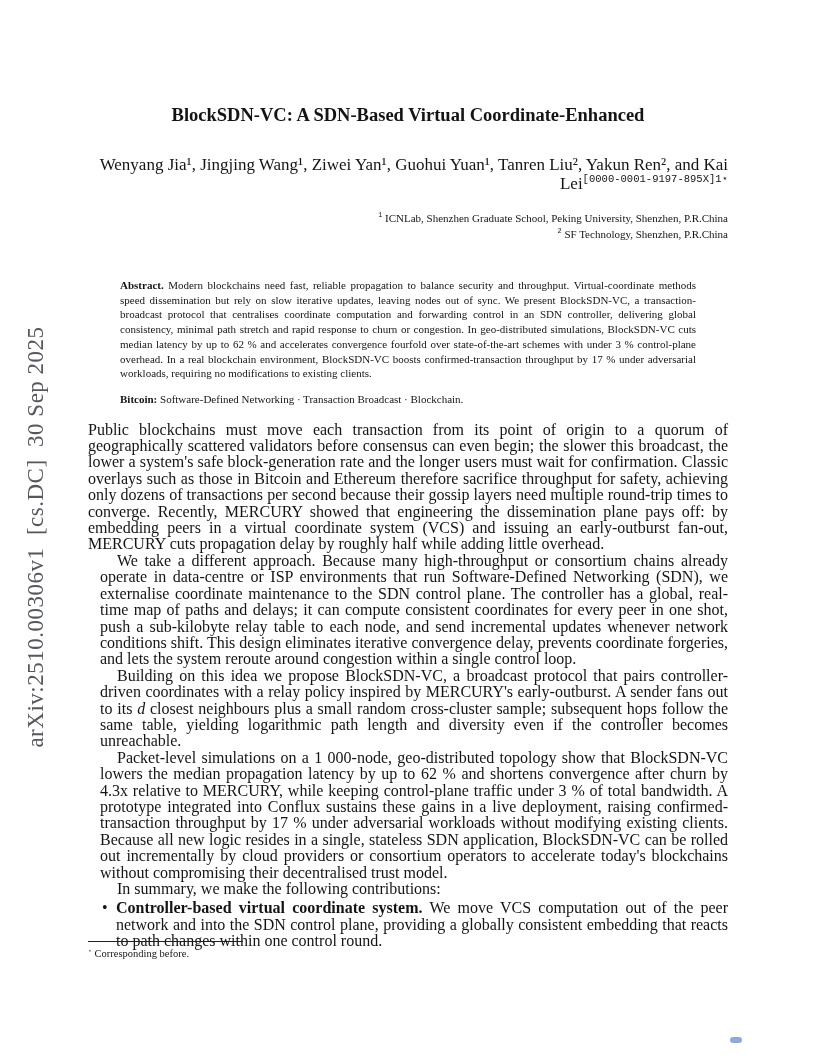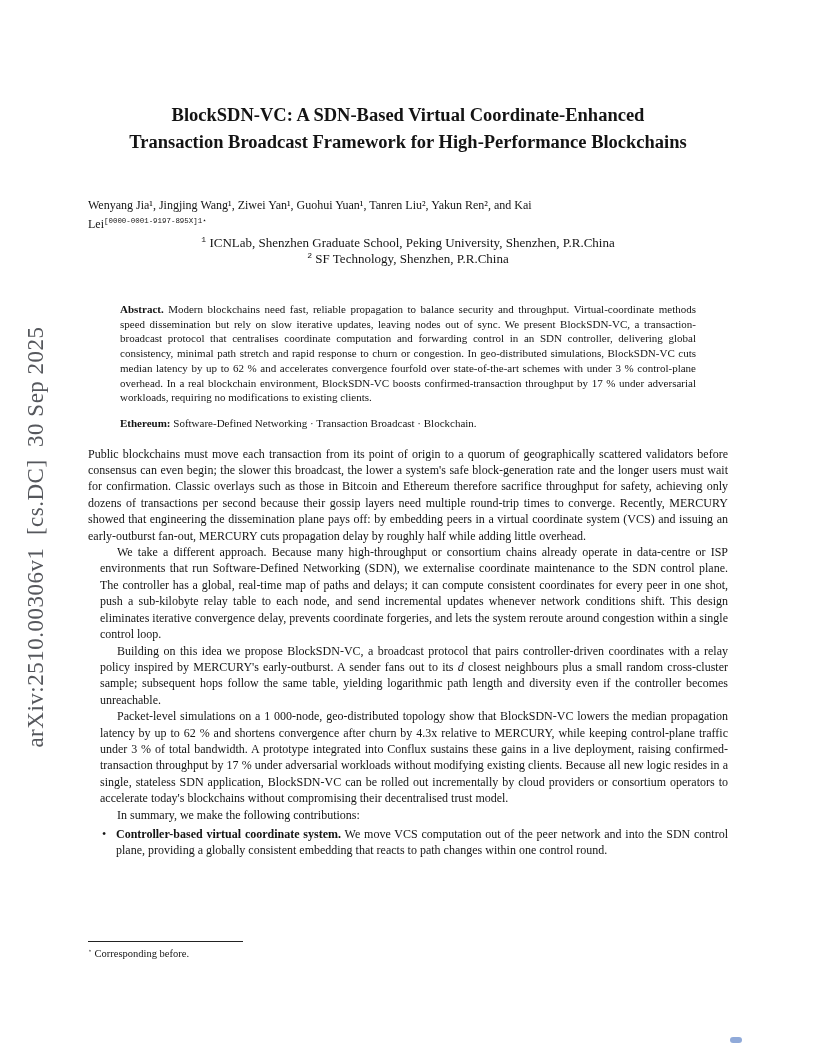--- a/index.html
+++ b/index.html
@@ -21,37 +21,37 @@
     font-size: 23px;
     color: #55575c;
     white-space: pre;
     letter-spacing: 0.5px;
   }
 
   .content { padding: 92px 88px 0 88px; }
 
   .title { text-align: center; font-weight: bold; font-size: 18.5px; line-height: 27px; margin-top: 10px; }
 
-  .authors { margin-top: 40px; text-align: left; font-size: 12px; line-height: 19px; }
+  .authors { margin-top: 26px; text-align: right; font-size: 17px; line-height: 19px; }
   sup { font-size: 0.62em; vertical-align: super; line-height: 0; font-family: Liberation Mono, monospace; }
 
-  .affiliations { margin-top: 1px; text-align: center; font-size: 13px; line-height: 15.5px; }
+  .affiliations { margin-top: 18px; text-align: right; font-size: 11px; line-height: 15.5px; }
 
   .abstract {
     width: 576px; margin: 36px auto 4px;
     font-size: 11px; line-height: 14.7px;
     text-align: justify;
   }
   .keywords { width: 576px; margin: 11px auto 0; font-size: 11px; line-height: 14.7px; }
   .bold { font-weight: bold; }
 
   .section-heading { margin-top: 30px; font-size: 15.5px; font-weight: bold; }
   .section-heading .sec-num { margin-right: 18px; }
 
-  .body-text { margin-top: 15px; font-size: 12px; line-height: 16.4px; text-align: justify; }
+  .body-text { margin-top: 15px; font-size: 16px; line-height: 16.4px; text-align: justify; }
   .body-text p.indent { text-indent: 17px; margin-left: 12px; }
   .var { font-style: italic; }
 
   .contrib-list { list-style: none; margin-top: 3px; }
   .contrib-list li { display: flex; margin-left: 14px; }
   .bullet-marker { flex: 0 0 14px; }
   .li-text { flex: 1; text-align: justify; }
 
   .footnote {
     position: absolute; left: 88px; top: 941px; width: 640px;
@@ -69,39 +69,38 @@
 <body>
 
 <div class="page">
 
   <div class="watermark">arXiv:2510.00306v1  [cs.DC]  30 Sep 2025</div>
 
   <div class="content">
 
     <div class="title">
       <div>BlockSDN-VC: A SDN-Based Virtual Coordinate-Enhanced</div>
-      <div>Transaction Broadcast Framework for High-Performance Blockchains</div>
     </div>
 
     <div class="authors">
       <div>Wenyang Jia¹, Jingjing Wang¹, Ziwei Yan¹, Guohui Yuan¹, Tanren Liu², Yakun Ren², and Kai</div>
       <div><span>Lei</span><sup>[0000-0001-9197-895X]1⋆</sup></div>
     </div>
 
     <div class="affiliations">
       <div><sup>1</sup><span> ICNLab, Shenzhen Graduate School, Peking University, Shenzhen, P.R.China</span></div>
       <div><sup>2</sup><span> SF Technology, Shenzhen, P.R.China</span></div>
     </div>
 
     <div class="abstract">
       <span class="bold">Abstract.</span><span> Modern blockchains need fast, reliable propagation to balance security and throughput. Virtual-coordinate methods speed dissemination but rely on slow iterative updates, leaving nodes out of sync. We present BlockSDN-VC, a transaction-broadcast protocol that centralises coordinate computation and forwarding control in an SDN controller, delivering global consistency, minimal path stretch and rapid response to churn or congestion. In geo-distributed simulations, BlockSDN-VC cuts median latency by up to 62 % and accelerates convergence fourfold over state-of-the-art schemes with under 3 % control-plane overhead. In a real blockchain environment, BlockSDN-VC boosts confirmed-transaction throughput by 17 % under adversarial workloads, requiring no modifications to existing clients.</span>
     </div>
 
     <div class="keywords">
-      <span class="bold">Ethereum:</span><span> Software-Defined Networking · Transaction Broadcast · Blockchain.</span>
+      <span class="bold">Bitcoin:</span><span> Software-Defined Networking · Transaction Broadcast · Blockchain.</span>
     </div>
 
 
     <div class="body-text">
       <p>Public blockchains must move each transaction from its point of origin to a quorum of geographically scattered validators before consensus can even begin; the slower this broadcast, the lower a system's safe block-generation rate and the longer users must wait for confirmation. Classic overlays such as those in Bitcoin and Ethereum therefore sacrifice throughput for safety, achieving only dozens of transactions per second because their gossip layers need multiple round-trip times to converge. Recently, MERCURY showed that engineering the dissemination plane pays off: by embedding peers in a virtual coordinate system (VCS) and issuing an early-outburst fan-out, MERCURY cuts propagation delay by roughly half while adding little overhead.</p>
       <p class="indent">We take a different approach. Because many high-throughput or consortium chains already operate in data-centre or ISP environments that run Software-Defined Networking (SDN), we externalise coordinate maintenance to the SDN control plane. The controller has a global, real-time map of paths and delays; it can compute consistent coordinates for every peer in one shot, push a sub-kilobyte relay table to each node, and send incremental updates whenever network conditions shift. This design eliminates iterative convergence delay, prevents coordinate forgeries, and lets the system reroute around congestion within a single control loop.</p>
       <p class="indent"><span>Building on this idea we propose BlockSDN-VC, a broadcast protocol that pairs controller-driven coordinates with a relay policy inspired by MERCURY's early-outburst. A sender fans out to its </span><span class="var">d</span><span> closest neighbours plus a small random cross-cluster sample; subsequent hops follow the same table, yielding logarithmic path length and diversity even if the controller becomes unreachable.</span></p>
       <p class="indent">Packet-level simulations on a 1 000-node, geo-distributed topology show that BlockSDN-VC lowers the median propagation latency by up to 62 % and shortens convergence after churn by 4.3x relative to MERCURY, while keeping control-plane traffic under 3 % of total bandwidth. A prototype integrated into Conflux sustains these gains in a live deployment, raising confirmed-transaction throughput by 17 % under adversarial workloads without modifying existing clients. Because all new logic resides in a single, stateless SDN application, BlockSDN-VC can be rolled out incrementally by cloud providers or consortium operators to accelerate today's blockchains without compromising their decentralised trust model.</p>
       <p class="indent">In summary, we make the following contributions:</p>
 

